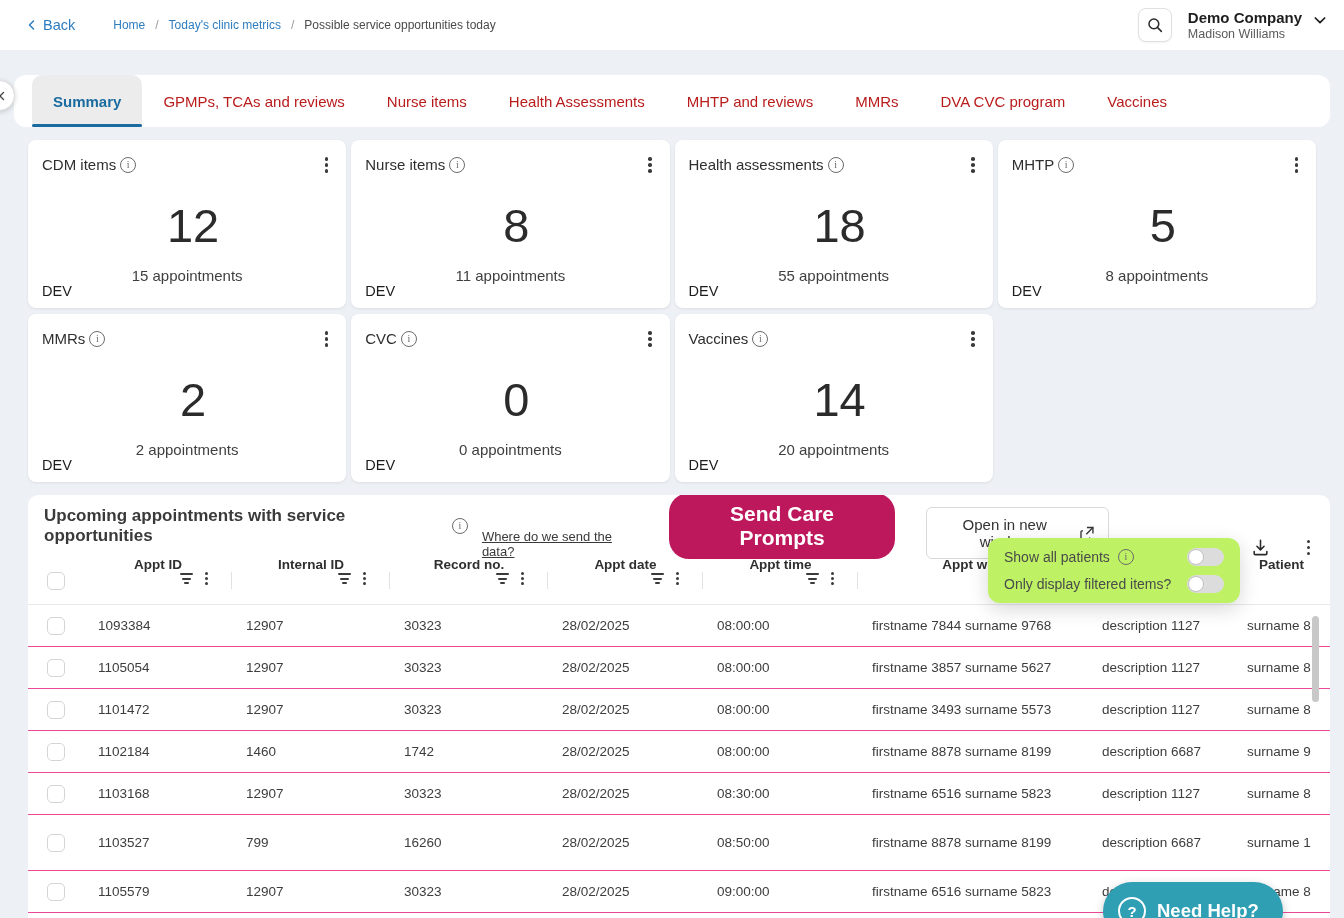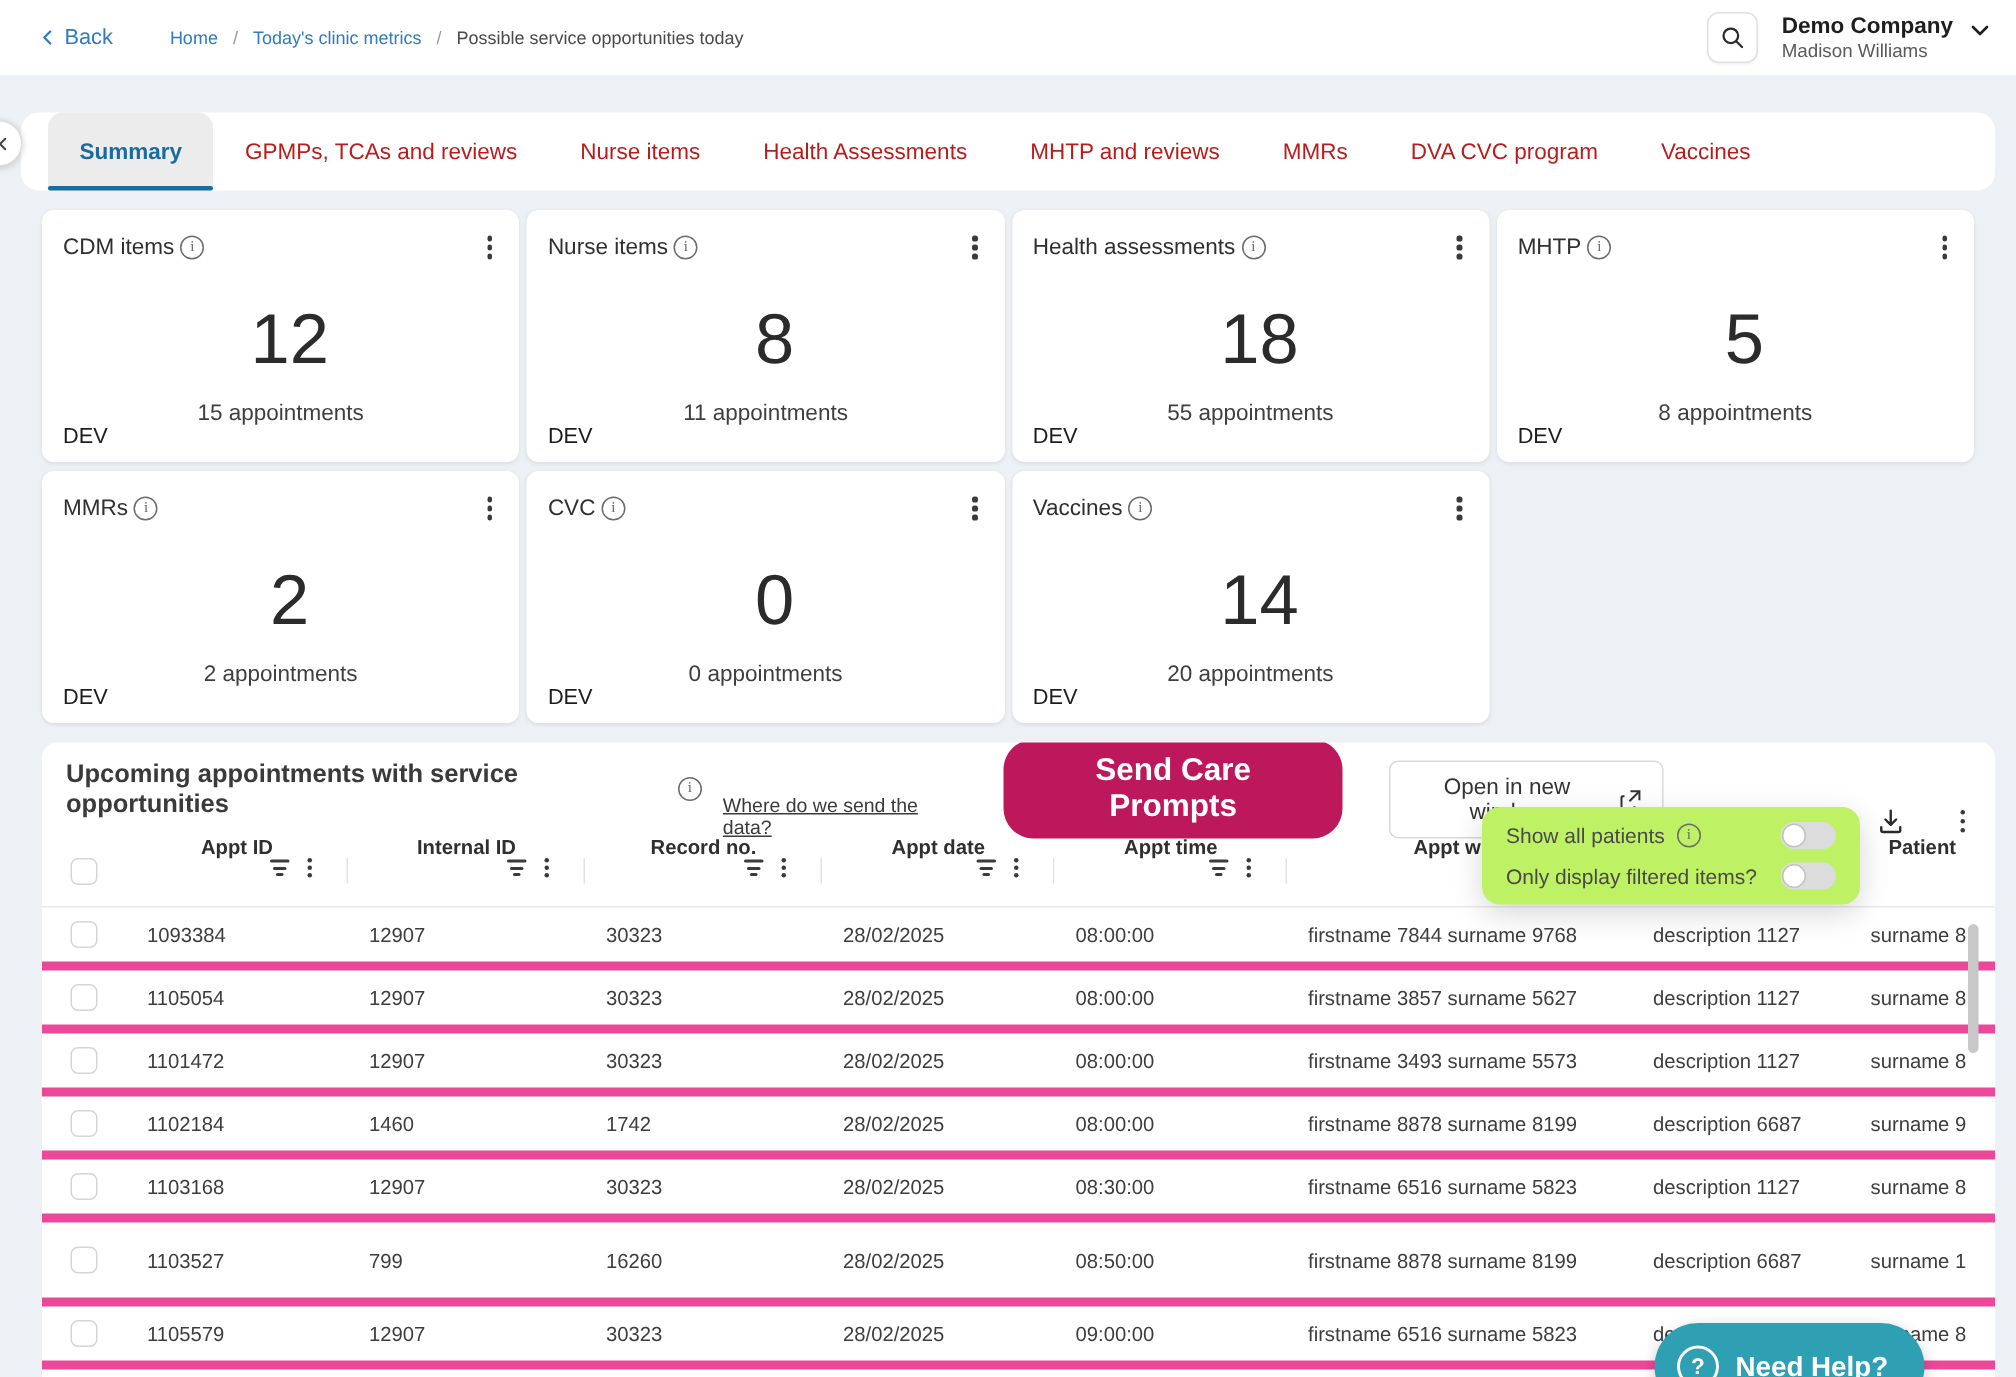--- a/index.html
+++ b/index.html
@@ -83,21 +83,21 @@
   .hcell .hlabel { white-space:nowrap; }
   .hicons { display:flex; align-items:center; gap:12px; margin-left:auto; margin-right:10px; }
   .filter-lines { display:flex; flex-direction:column; gap:2.5px; cursor:pointer; }
   .filter-lines i { height:2px; background:#3a3a3a; border-radius:1px; display:block; }
   .filter-lines i:nth-child(1){ width:13px; }
   .filter-lines i:nth-child(2){ width:9px; margin:0 auto; }
   .filter-lines i:nth-child(3){ width:5px; margin:0 auto; }
   .kebab-s { display:flex; flex-direction:column; gap:2px; cursor:pointer; }
   .kebab-s i { width:3px; height:3px; border-radius:50%; background:#3a3a3a; }
   .hcell .sep { position:absolute; right:0; top:15px; bottom:15px; width:1px; background:#e2e2e2; }
-  .trow { display:flex; height:42px; align-items:center; border-bottom:6px solid #ec4899;
+  .trow { display:flex; height:42px; align-items:center; border-bottom:1px solid #ec4899;
     font-size:13.5px; color:#3d3d3d;justify-content:center; }
   .trow:nth-child(6) { height:56px; }
   .tcell { padding:0 14px; white-space:nowrap; overflow:hidden; }
 
   
   .popup { position:absolute; left:988px; top:538px; width:252px; background:#bef264; border-radius:12px;
     box-shadow:0 6px 20px rgba(0,0,0,.16); padding:10px 16px; z-index:10;
     display:flex; flex-direction:column; gap:9px; }
   .popup-row { display:flex; align-items:center; gap:8px; font-size:14px; color:#4a4a4a; }
   .popup-row .toggle { margin-left:auto; }

